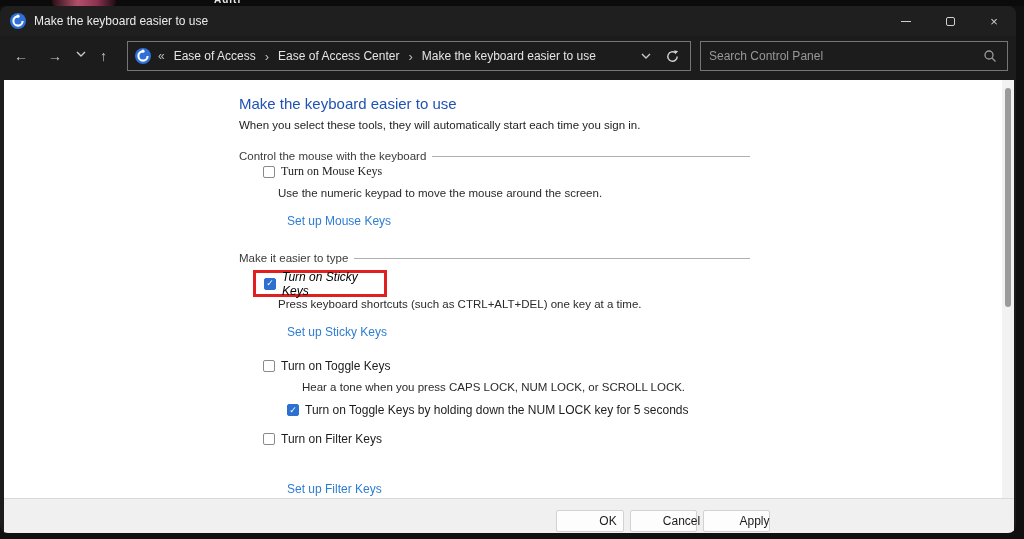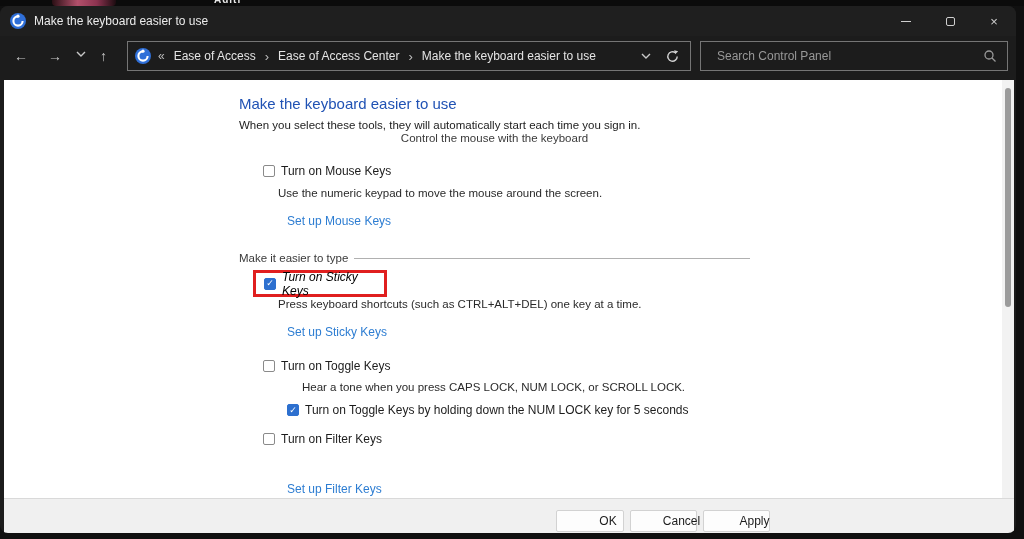--- a/index.html
+++ b/index.html
@@ -30,21 +30,21 @@
   .navbar { position:absolute; left:0; top:30px; width:100%; height:40px; background:#1c1c1c; }
   .nav-icon { position:absolute; top:12px; color:#c8c8c8; font-size:14px; line-height:16px; }
   .addressbar { position:absolute; left:127px; top:5px; width:564px; height:30px;
     border:1px solid #757575; display:flex; align-items:center; color:#e4e4e4; font-size:12px; }
   .addr-app-icon { width:16px; height:16px; margin-left:7px; flex:none; }
   .overflow-glyph { color:#bdbdbd; font-size:12px; margin-left:7px; }
   .crumb { margin-left:9px; white-space:nowrap; }
   .crumb-sep { color:#bdbdbd; font-size:13px; margin-left:9px; }
   .addr-right { margin-left:auto; display:flex; align-items:center; gap:14px; padding-right:10px; }
   .searchbox { position:absolute; left:700px; top:5px; width:308px; height:30px;
-    border:1px solid #757575; display:flex; align-items:center;padding-left:8px; }
+    border:1px solid #757575; display:flex; align-items:center; }
   .searchbox input { flex:1; background:transparent; border:none; outline:none;
     color:#cfcfcf; font-size:12px; padding:0 8px; font-family:"Liberation Sans",sans-serif; }
   .searchbox input::placeholder { color:#989898; }
   .search-icon-wrap { padding-right:10px; display:flex; }
   
   .content { position:absolute; left:4px; top:74px; width:998px; height:418px; background:#ffffff; }
   .heading { position:absolute; left:235px; top:15px; font-size:15px; color:#2052b4; }
   .subtitle { position:absolute; left:235px; top:39px; font-size:11.5px; color:#1c1c1c; }
   .group-head { position:absolute; left:235px; width:511px; display:flex; align-items:center; font-size:11.5px; color:#3a3a3a; white-space:nowrap; }
   .group-head .rule { flex:1; height:1px; background:#b0b0b0; margin-left:6px; }
@@ -151,26 +151,26 @@
           <line x1="9" y1="9" x2="12.5" y2="12.5" stroke="#9a9a9a" stroke-width="1.3"></line>
         </svg>
       </span>
     </div>
   </div>
 
   <div class="content">
     <div class="heading">Make the keyboard easier to use</div>
     <div class="subtitle">When you select these tools, they will automatically start each time you sign in.</div>
 
-    <div class="group-head" style="top:52px;flex-direction:column;">
+    <div class="group-head" style="top:70px;">
       <span>Control the mouse with the keyboard</span>
       <span class="rule"></span>
     </div>
 
-    <div class="cb-row" style="left:259px; top:84px;">
+    <div class="cb-row" style="left:259px; top:84px;font-family:Liberation Serif, serif;">
       <span class="checkbox"></span>
       <span class="cb-label">Turn on Mouse Keys</span>
     </div>
     <div class="desc" style="left:274px; top:107px;">Use the numeric keypad to move the mouse around the screen.</div>
     <a class="cp-link" style="left:283px; top:134px;">Set up Mouse Keys</a>
 
     <div class="group-head" style="top:172px;">
       <span>Make it easier to type</span>
       <span class="rule"></span>
     </div>

